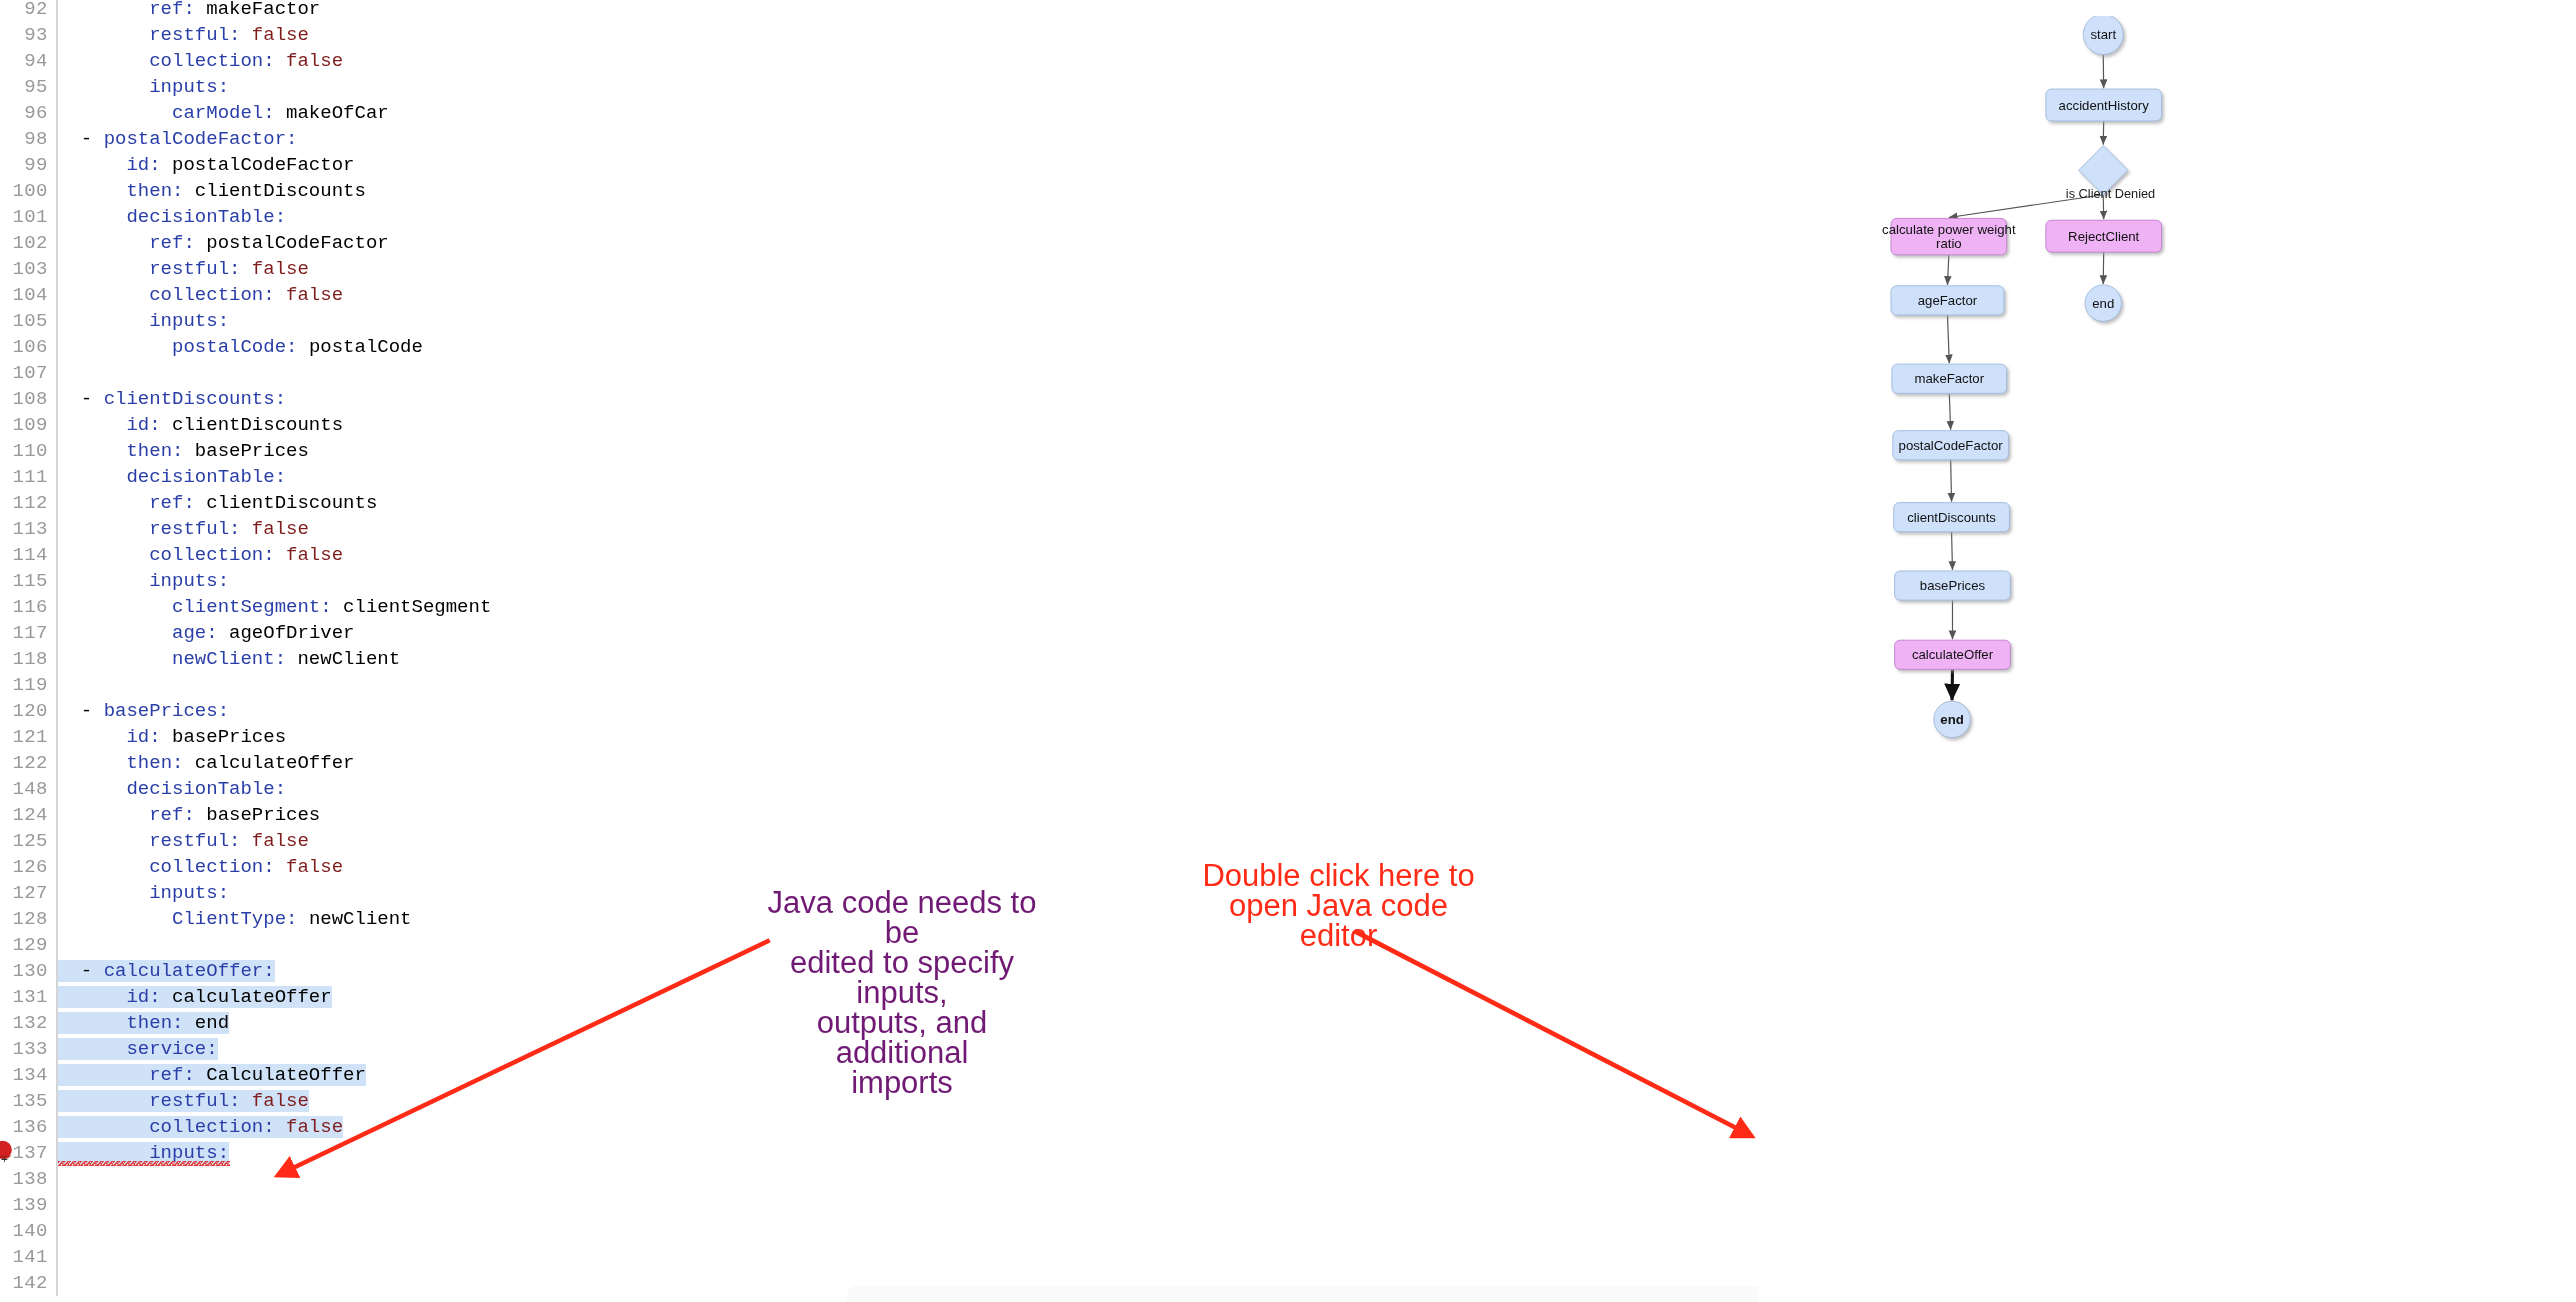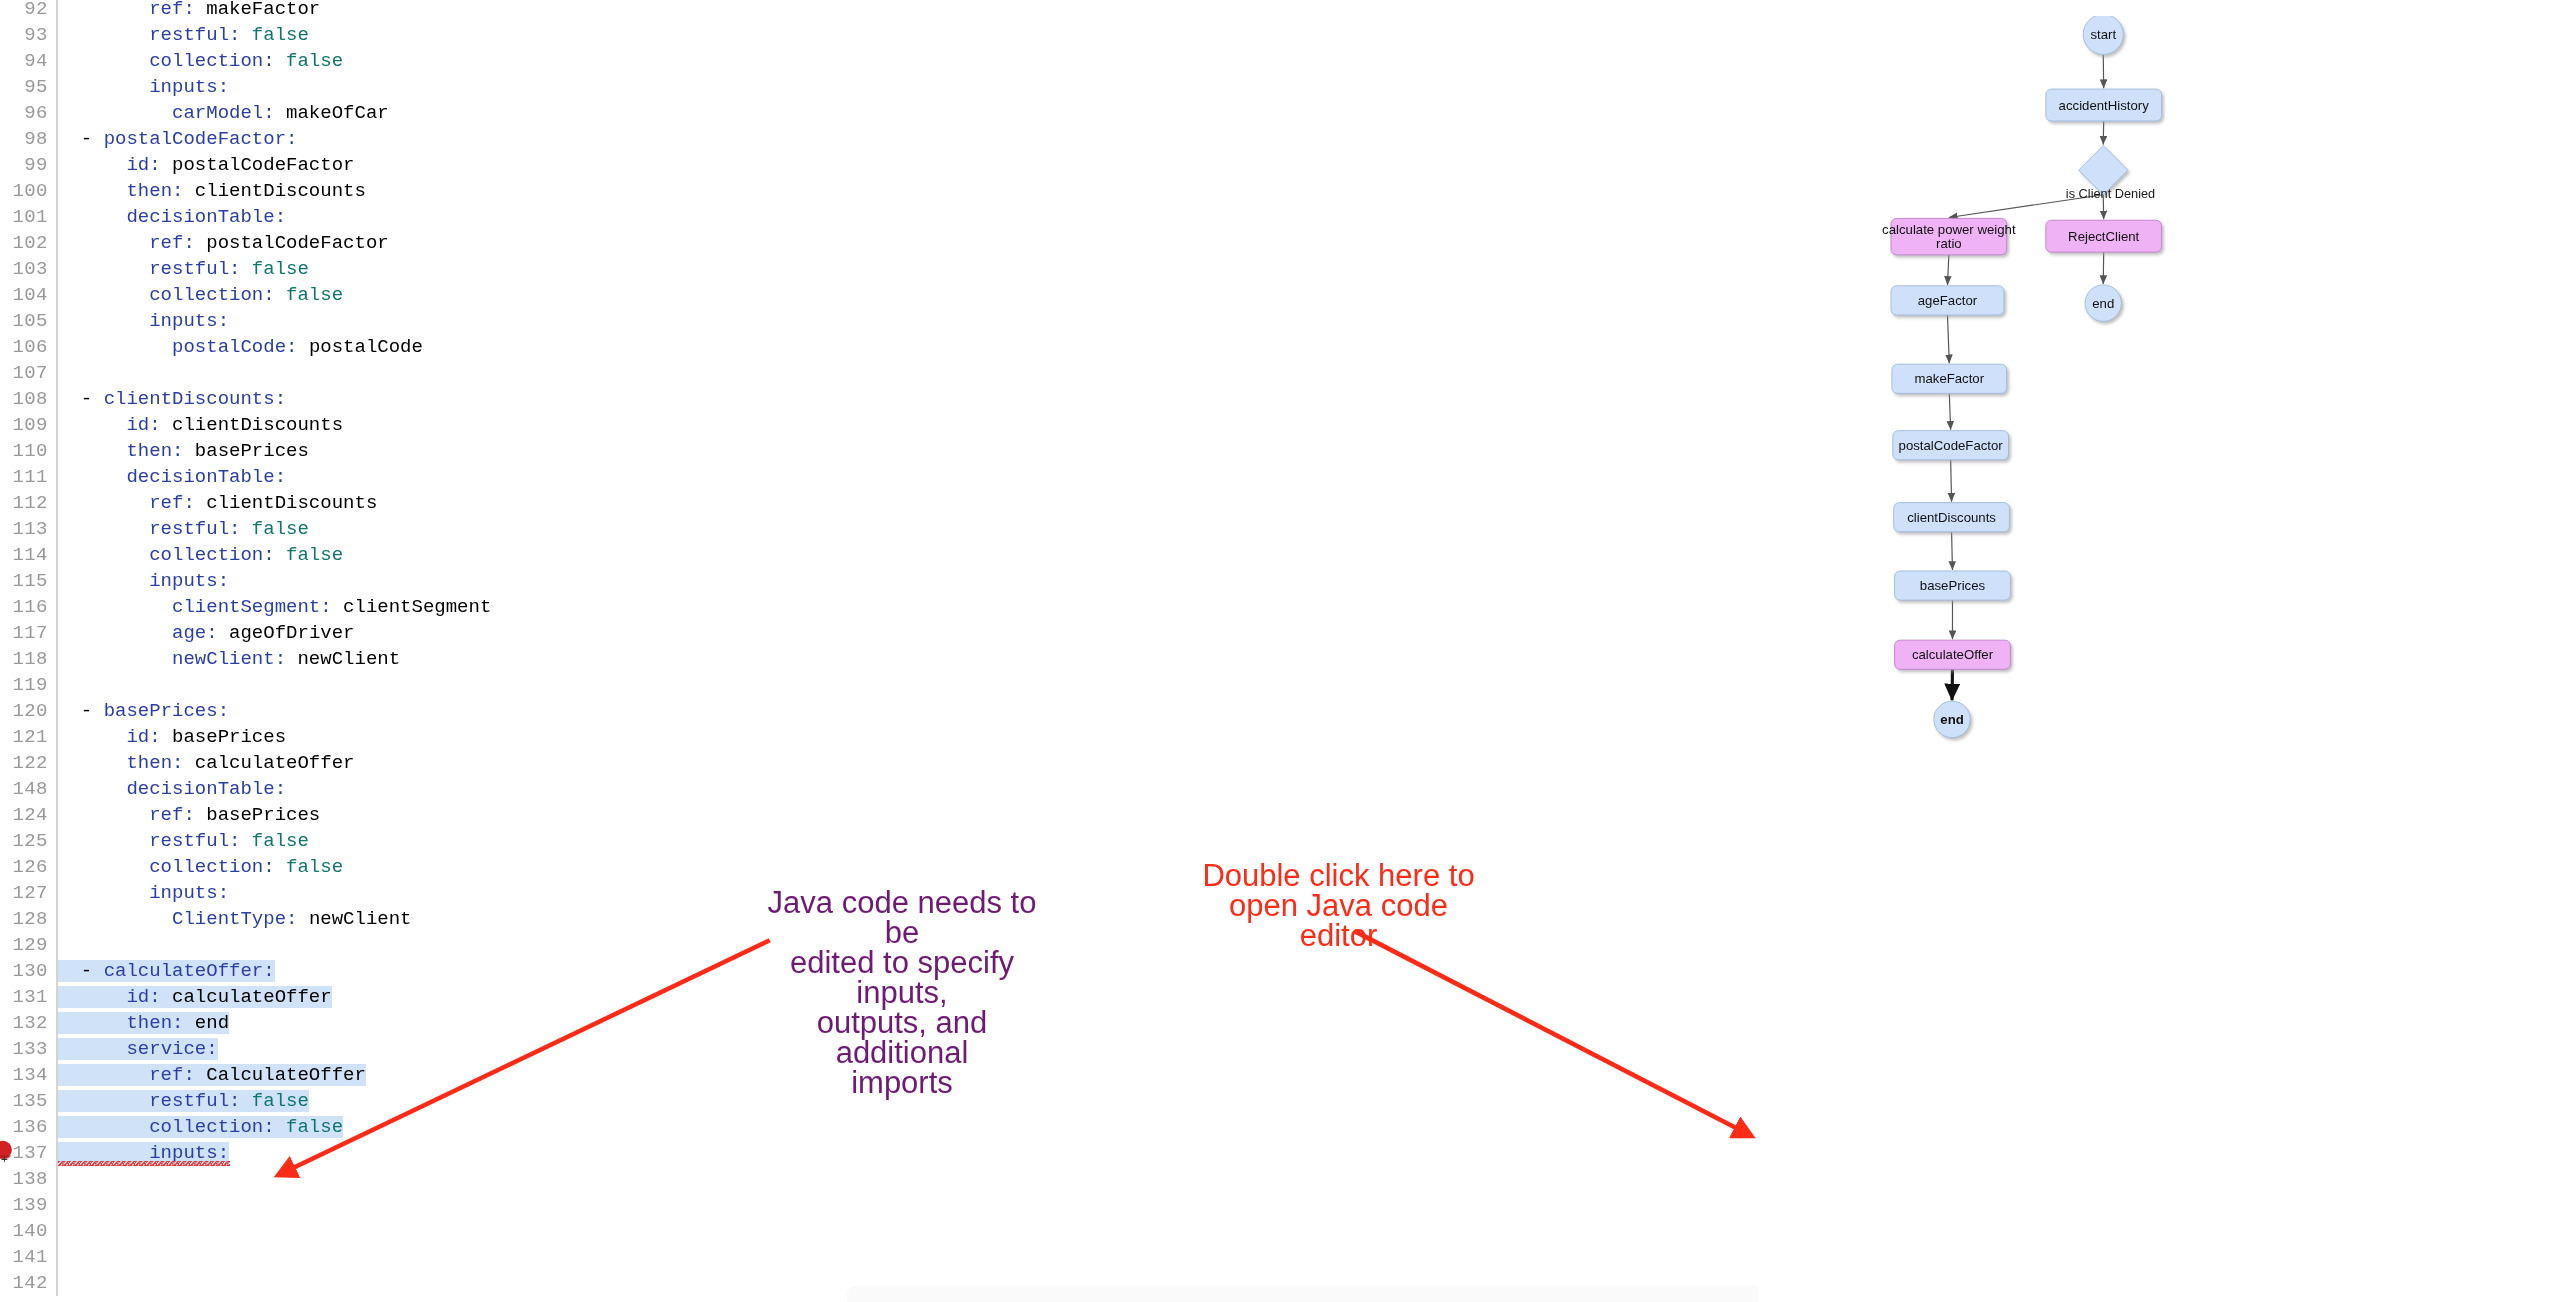--- a/index.html
+++ b/index.html
@@ -50,21 +50,21 @@
     position: absolute; left: 58px; top: 0;
     padding-left: 0px;
     height: 100%;
   }
   .ln-text .seg { display: inline; }
   .hl .ln-text .hlbg {
     background: #cfe2f7;
   }
   .k { color: #2a3ea8; }   
   .v { color: #000000; }   
-  .b { color: #0f766e; }   
+  .b { color: #7f1d1d; }   
   .dash { color: #000000; }
 
   .squiggle {
     position: absolute;
     left: 58px;
     bottom: 0.9px;
     height: 4.6px;
     width: 155px;
     background-image: repeating-linear-gradient(135deg,
         #e03030 0px, #e03030 1.5px, transparent 1.5px, transparent 2.9px);

